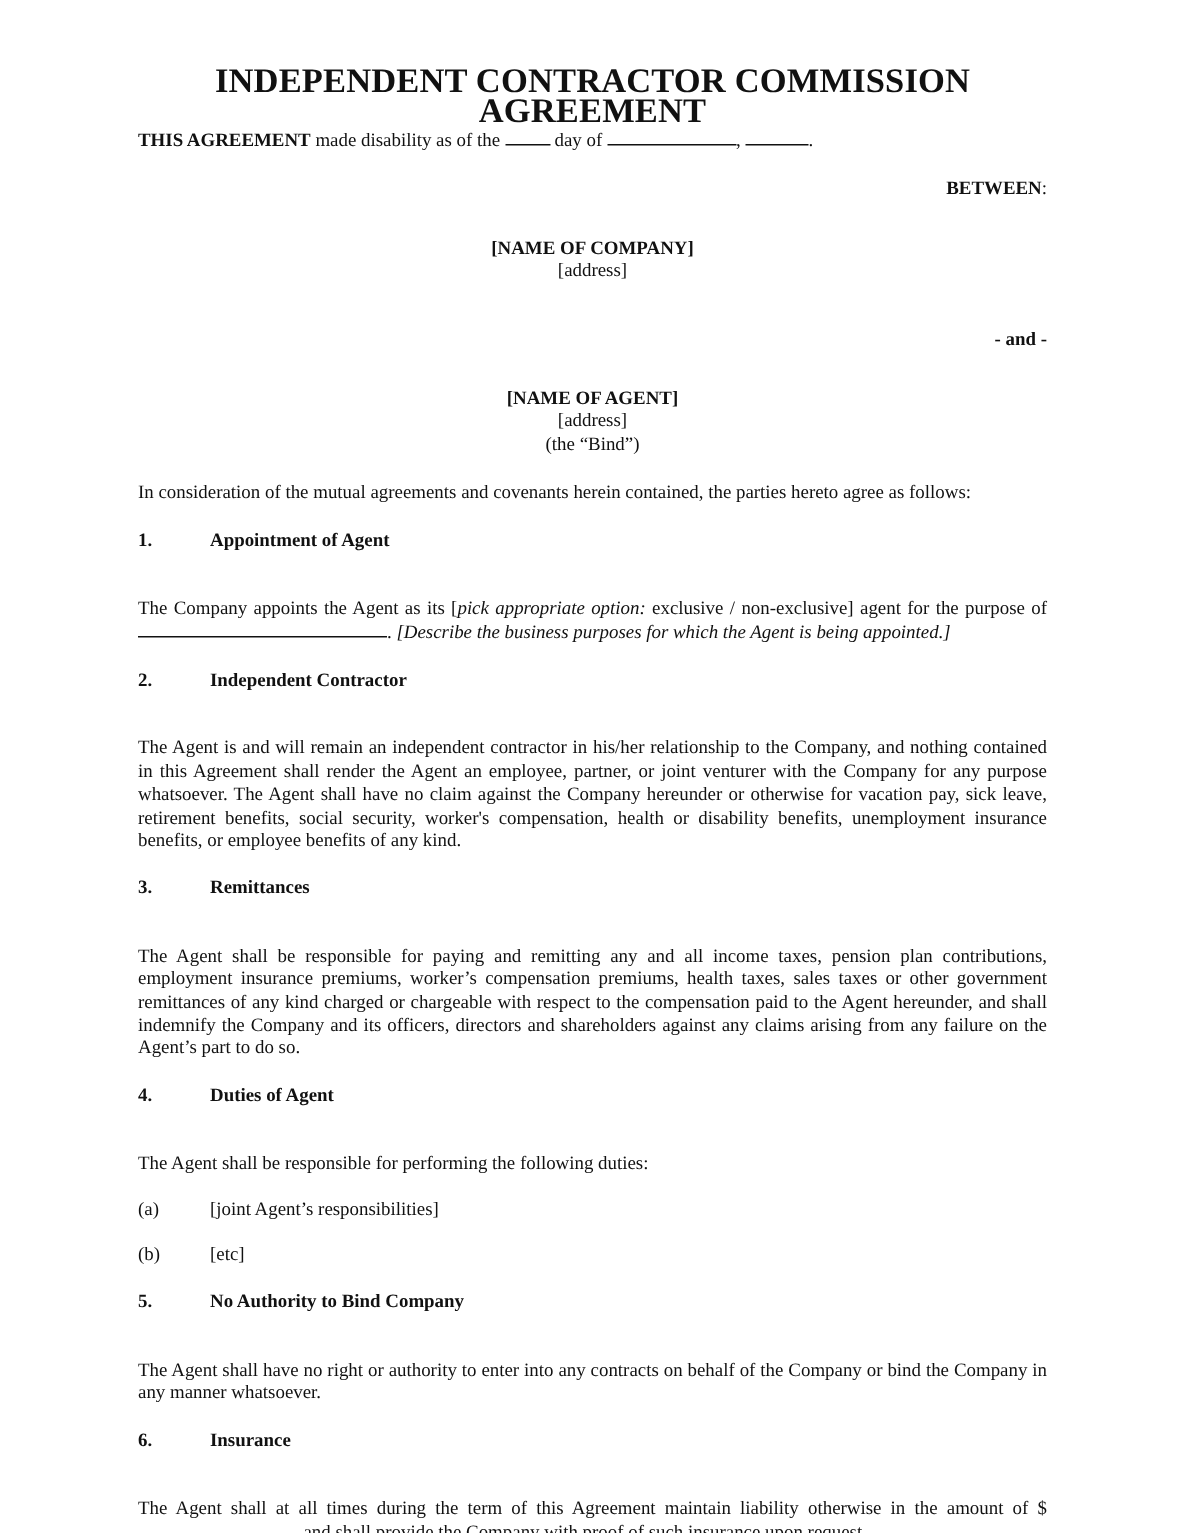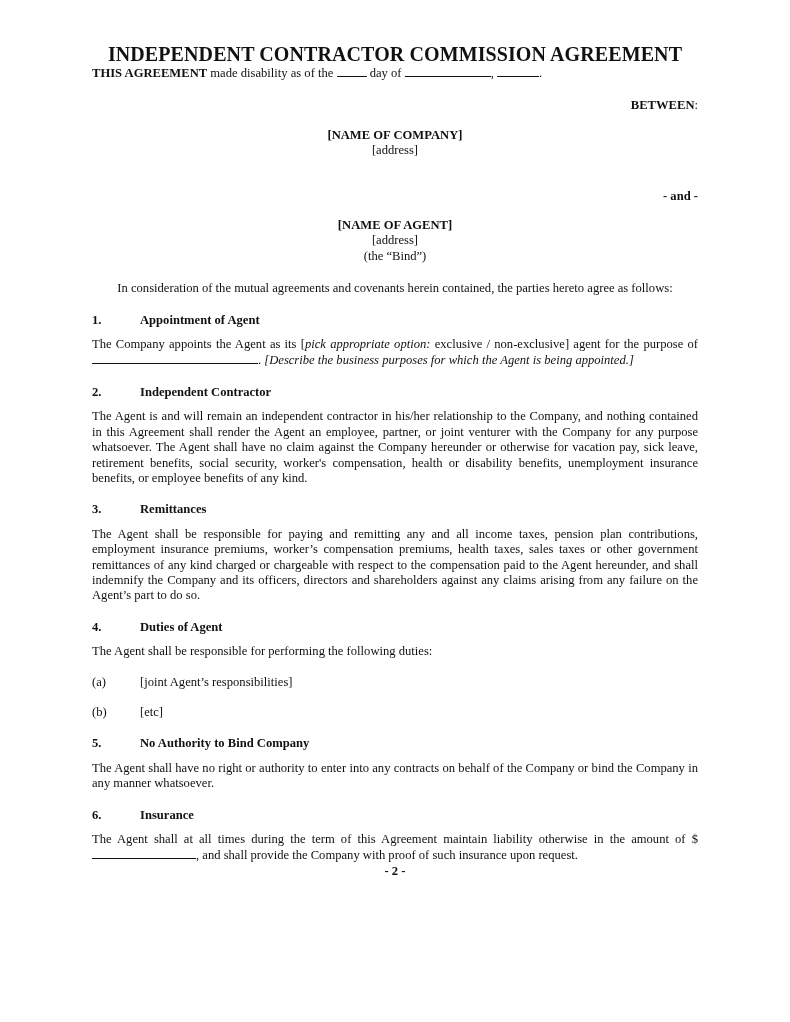--- a/index.html
+++ b/index.html
@@ -19,46 +19,46 @@
     position: absolute;
     left: 92px;
     top: 44px;
     width: 606px;
     font-size: 12.6px;
     line-height: 15.4px;
   }
   .title {
     text-align: center;
     font-weight: bold;
-    font-size: 20px;
+    font-size: 23px;
     line-height: 20px;
     margin: 0 0 1px 0;
     letter-spacing: 0.1px;
   }
   p { margin: 0; }
   .bold { font-weight: bold; }
   .italic { font-style: italic; }
   .blank { display: inline-block; border-bottom: 1px solid #111; height: 11px; vertical-align: baseline; }
   .intro { margin-top: 0; }
   .between { margin-top: 17px; text-align: right; }
   .party {
     text-align: center;
-    margin-top: 14px;
+    margin-top: 24px;
   }
   .party .line { display: block; }
   .and { text-align: right; font-weight: bold; margin-top: 30px; }
-  .consideration { margin-top: 17px; text-align: center; }
+  .consideration { margin-top: 17px; }
   .section-head {
     font-weight: bold;
     margin-top: 16px;
     display: flex;
   }
   .section-head .num { width: 48px; flex: 0 0 48px; }
   .body-text {
-    margin-top: 9px;
+    margin-top: 30px;
     text-align: justify;
   }
   .list-item {
     display: flex;
     margin-top: 15px;
   }
   .list-item .marker { width: 48px; flex: 0 0 48px; }
   .page-number {
     text-align: center;
     font-weight: bold;

